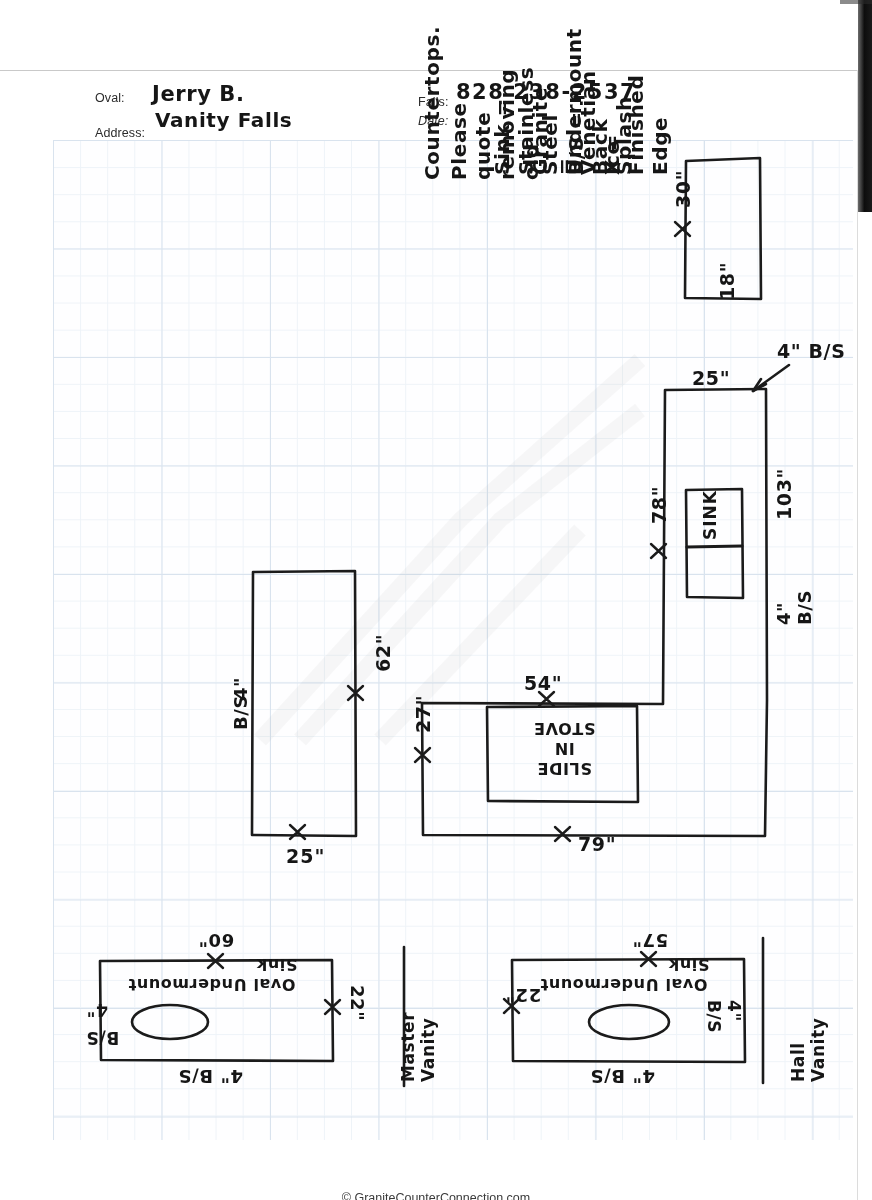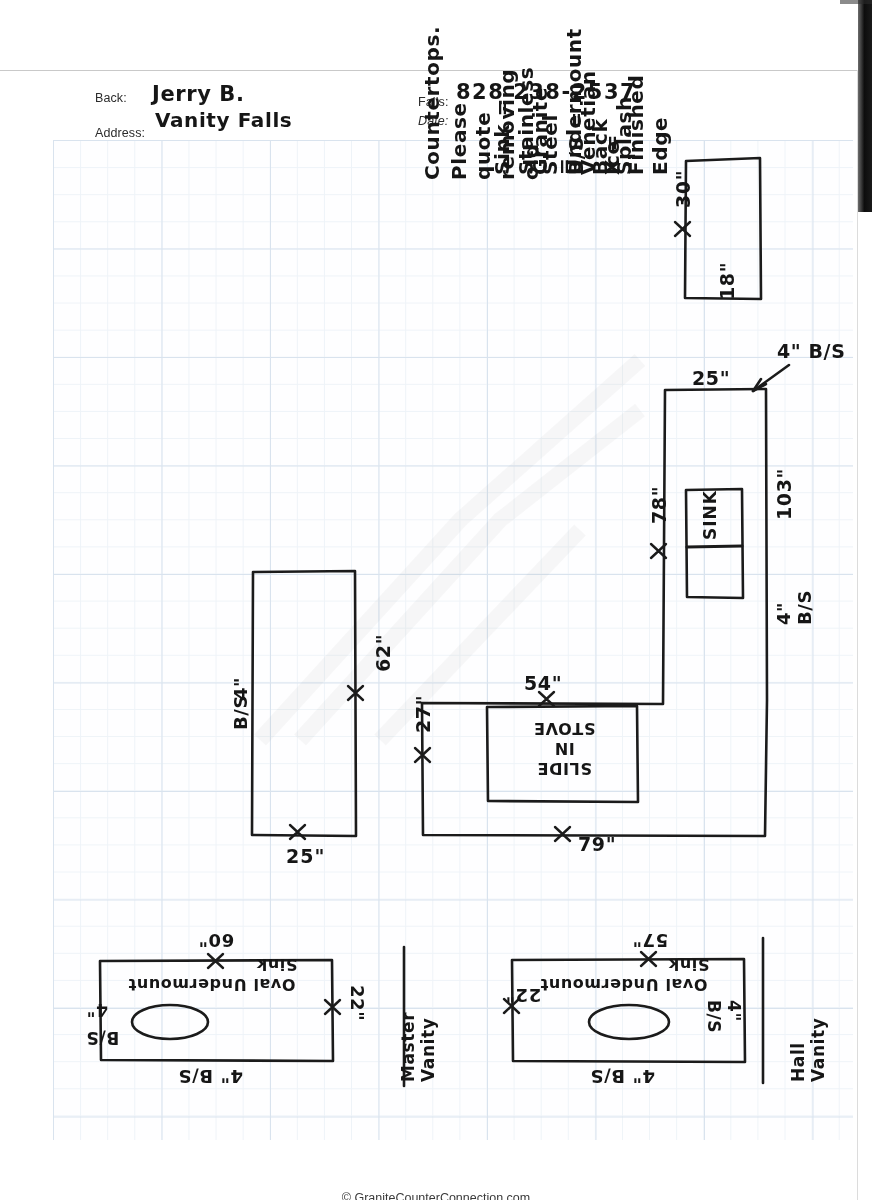--- a/index.html
+++ b/index.html
@@ -87,21 +87,21 @@
   <div id="grid"></div>
 
   <svg id="watermark" viewBox="0 0 440 440">
     <g stroke="#777" stroke-width="16" fill="none">
       <path d="M30 410 L230 190 L410 30"></path>
       <path d="M70 410 L270 190 L410 80"></path>
       <path d="M150 410 L350 200"></path>
     </g>
   </svg>
 
-  <div class="form-label" style="left:95px;top:91px;">Back:</div>
+  <div class="form-label" style="left:95px;top:91px;">Oval:</div>
   <div class="hw" style="position:absolute;left:152px;top:82px;font-size:21px;">Jerry B.</div>
 
   <div class="form-label" style="left:95px;top:113px;margin-top:13px;">Address:</div>
   <div class="hw" style="position:absolute;left:155px;top:108px;font-size:20px;">Vanity Falls</div>
 
   <div class="form-label" style="left:418px;top:95px;">Falls:</div>
   <div class="hw" style="position:absolute;left:456px;top:80px;font-size:21px;letter-spacing:1.5px;text-align:center;">828 238-2537</div>
 
   <div class="form-label" style="left:418px;top:114px;font-style:italic;">Date:</div>
   <div class="hw" style="position:absolute;left:466px;top:110px;font-size:20px;"></div>

